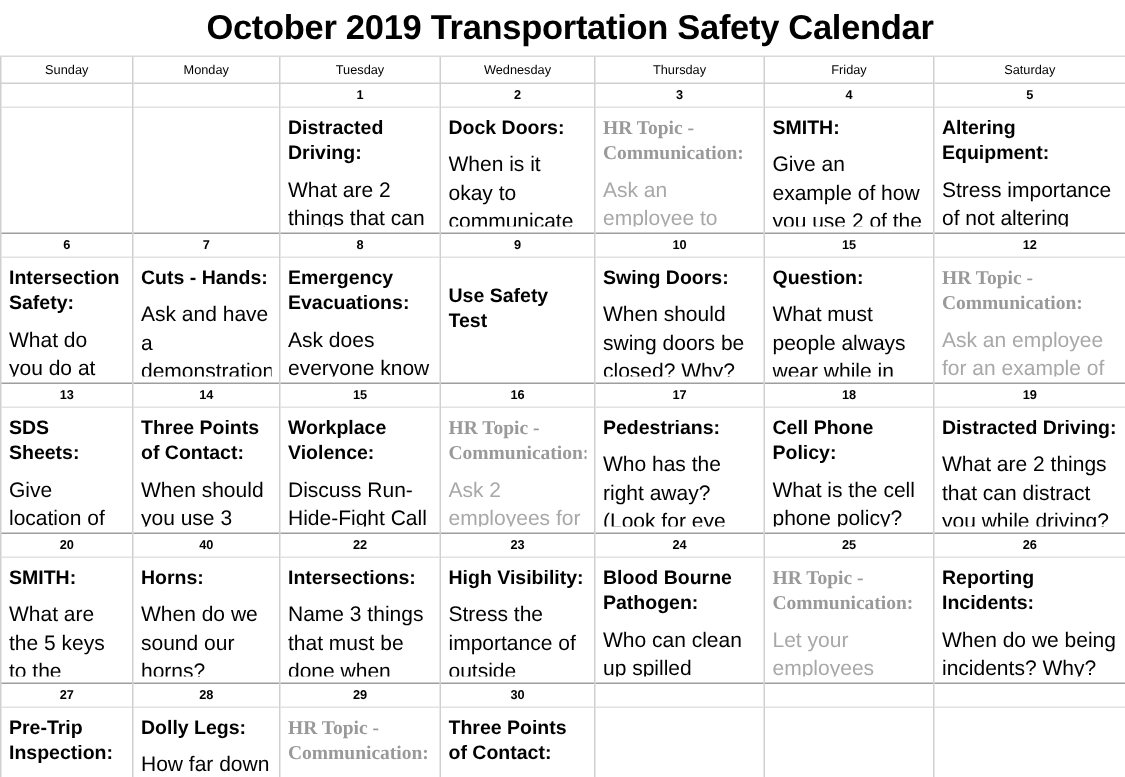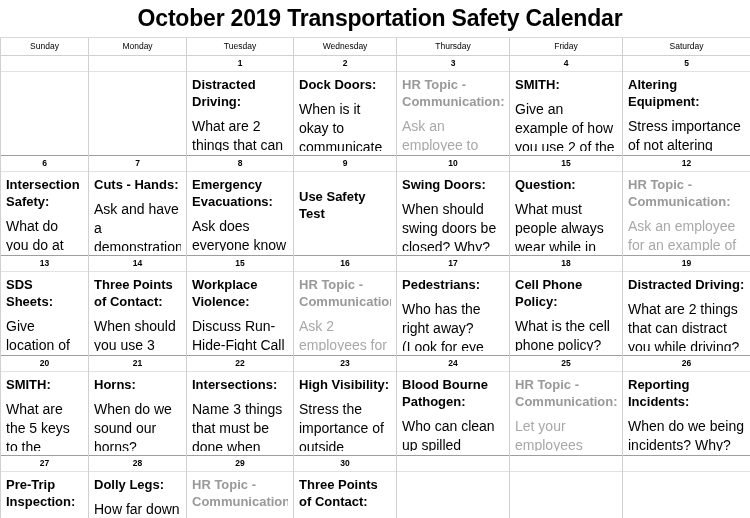--- a/index.html
+++ b/index.html
@@ -97,21 +97,21 @@
     font-size: 13px;
     font-weight: bold;
     line-height: 1.32;
     margin: 0 0 7px 0;
   }
   .cell-body {
     font-size: 14px;
     line-height: 1.35;
     margin: 0;
   }
-  .gray .cell-head { color: #999999; }
+  .gray .cell-head { color: #999999; font-family: Liberation Serif, serif; }
   .gray .cell-body { color: #a8a8a8; }
   .centered {
     text-align: left;
   }
   .centered .cell-head {
     margin-top: 12px;
   }
 </style>
 </head>
 <body>
@@ -291,21 +291,21 @@
           </td>
           <td class="content">
             <div class="cell-clip">
               <div class="cell-head">Distracted Driving:</div>
               <div class="cell-body">What are 2 things that can distract you while driving?</div>
             </div>
           </td>
         </tr>
         <tr class="week-nums">
           <td class="daynum">20</td>
-          <td class="daynum">21</td>
+          <td class="daynum">40</td>
           <td class="daynum">22</td>
           <td class="daynum">23</td>
           <td class="daynum">24</td>
           <td class="daynum">25</td>
           <td class="daynum">26</td>
         </tr>
         <tr class="week-content">
           <td class="content">
             <div class="cell-clip">
               <div class="cell-head">SMITH:</div>

